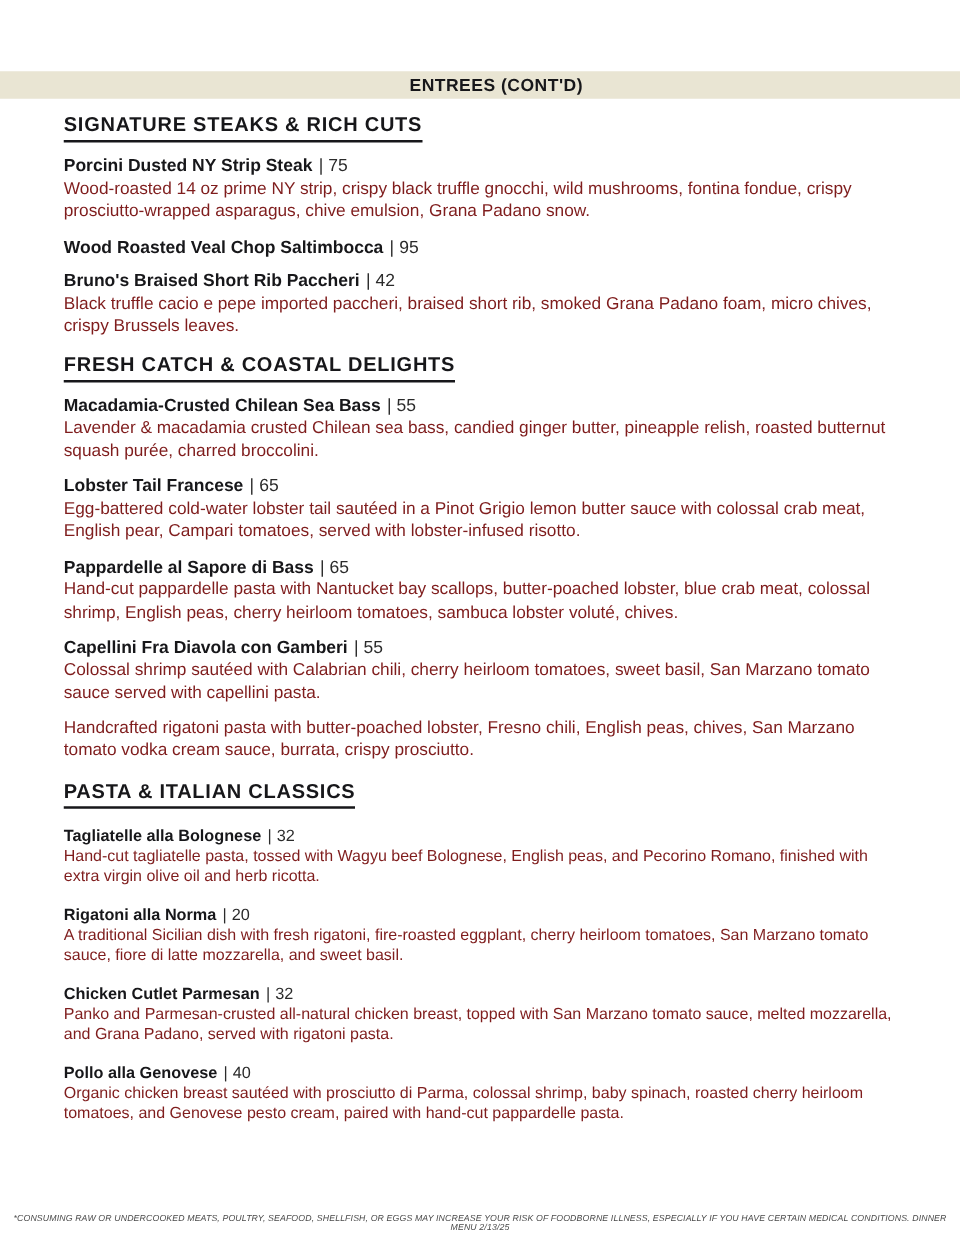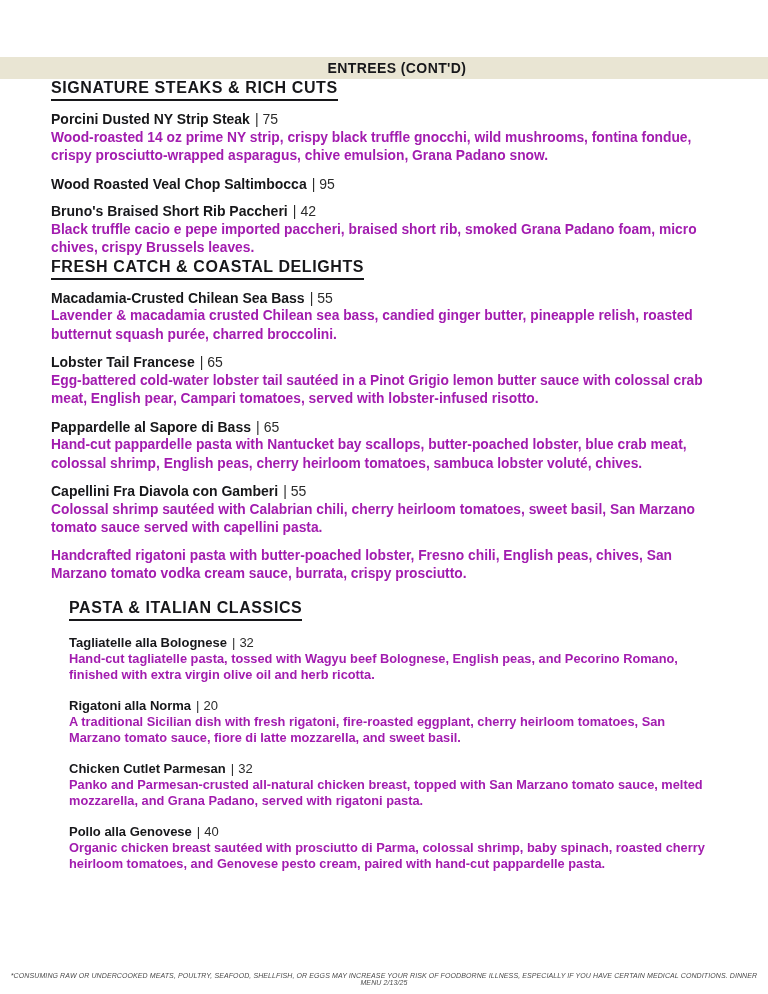--- a/index.html
+++ b/index.html
@@ -26,21 +26,21 @@
     letter-spacing: 0.4px;
     color: #17171a;
     padding-left: 26px;
   }
   .content {
     position: absolute;
     top: 79px;
     left: 51px;
     right: 51px;
   }
-  .section { }
+  .section { margin-top: 13px; }
   .section-heading-row { margin-bottom: 5px; }
   .section-heading {
     display: inline-block;
     font-size: 16px;
     font-weight: 700;
     letter-spacing: 0.6px;
     color: #17171a;
     border-bottom: 2px solid #17171a;
     padding-bottom: 2px;
   }
@@ -51,27 +51,27 @@
     color: #17171a;
     line-height: 18.5px;
   }
   .item-sep, .item-price {
     font-weight: 400;
     color: #2b2b2b;
   }
   .item-sep { padding: 0 4px 0 5px; }
   .item-desc {
     font-size: 13.8px;
-    font-weight: 700;
-    color: #a21caf;
+    font-weight: 400;
+    color: #7f1d1d;
     line-height: 18.5px;
   }
   
   .section.compact .section-heading-row { margin-bottom: 8px; }
-  .section.compact { margin-top: 15px; margin-left: 18px; }
+  .section.compact { margin-top: 15px; }
   .section.compact .item { margin-top: 13px; }
   .section.compact .item-title { font-size: 13px; line-height: 17px; }
   .section.compact .item-desc { font-size: 12.8px; line-height: 16.5px; }
   .footer {
     position: absolute;
     bottom: 8px; left: 0; right: 0;
     text-align: center;
     font-size: 7px;
     font-style: italic;
     color: #4a4a4a;

